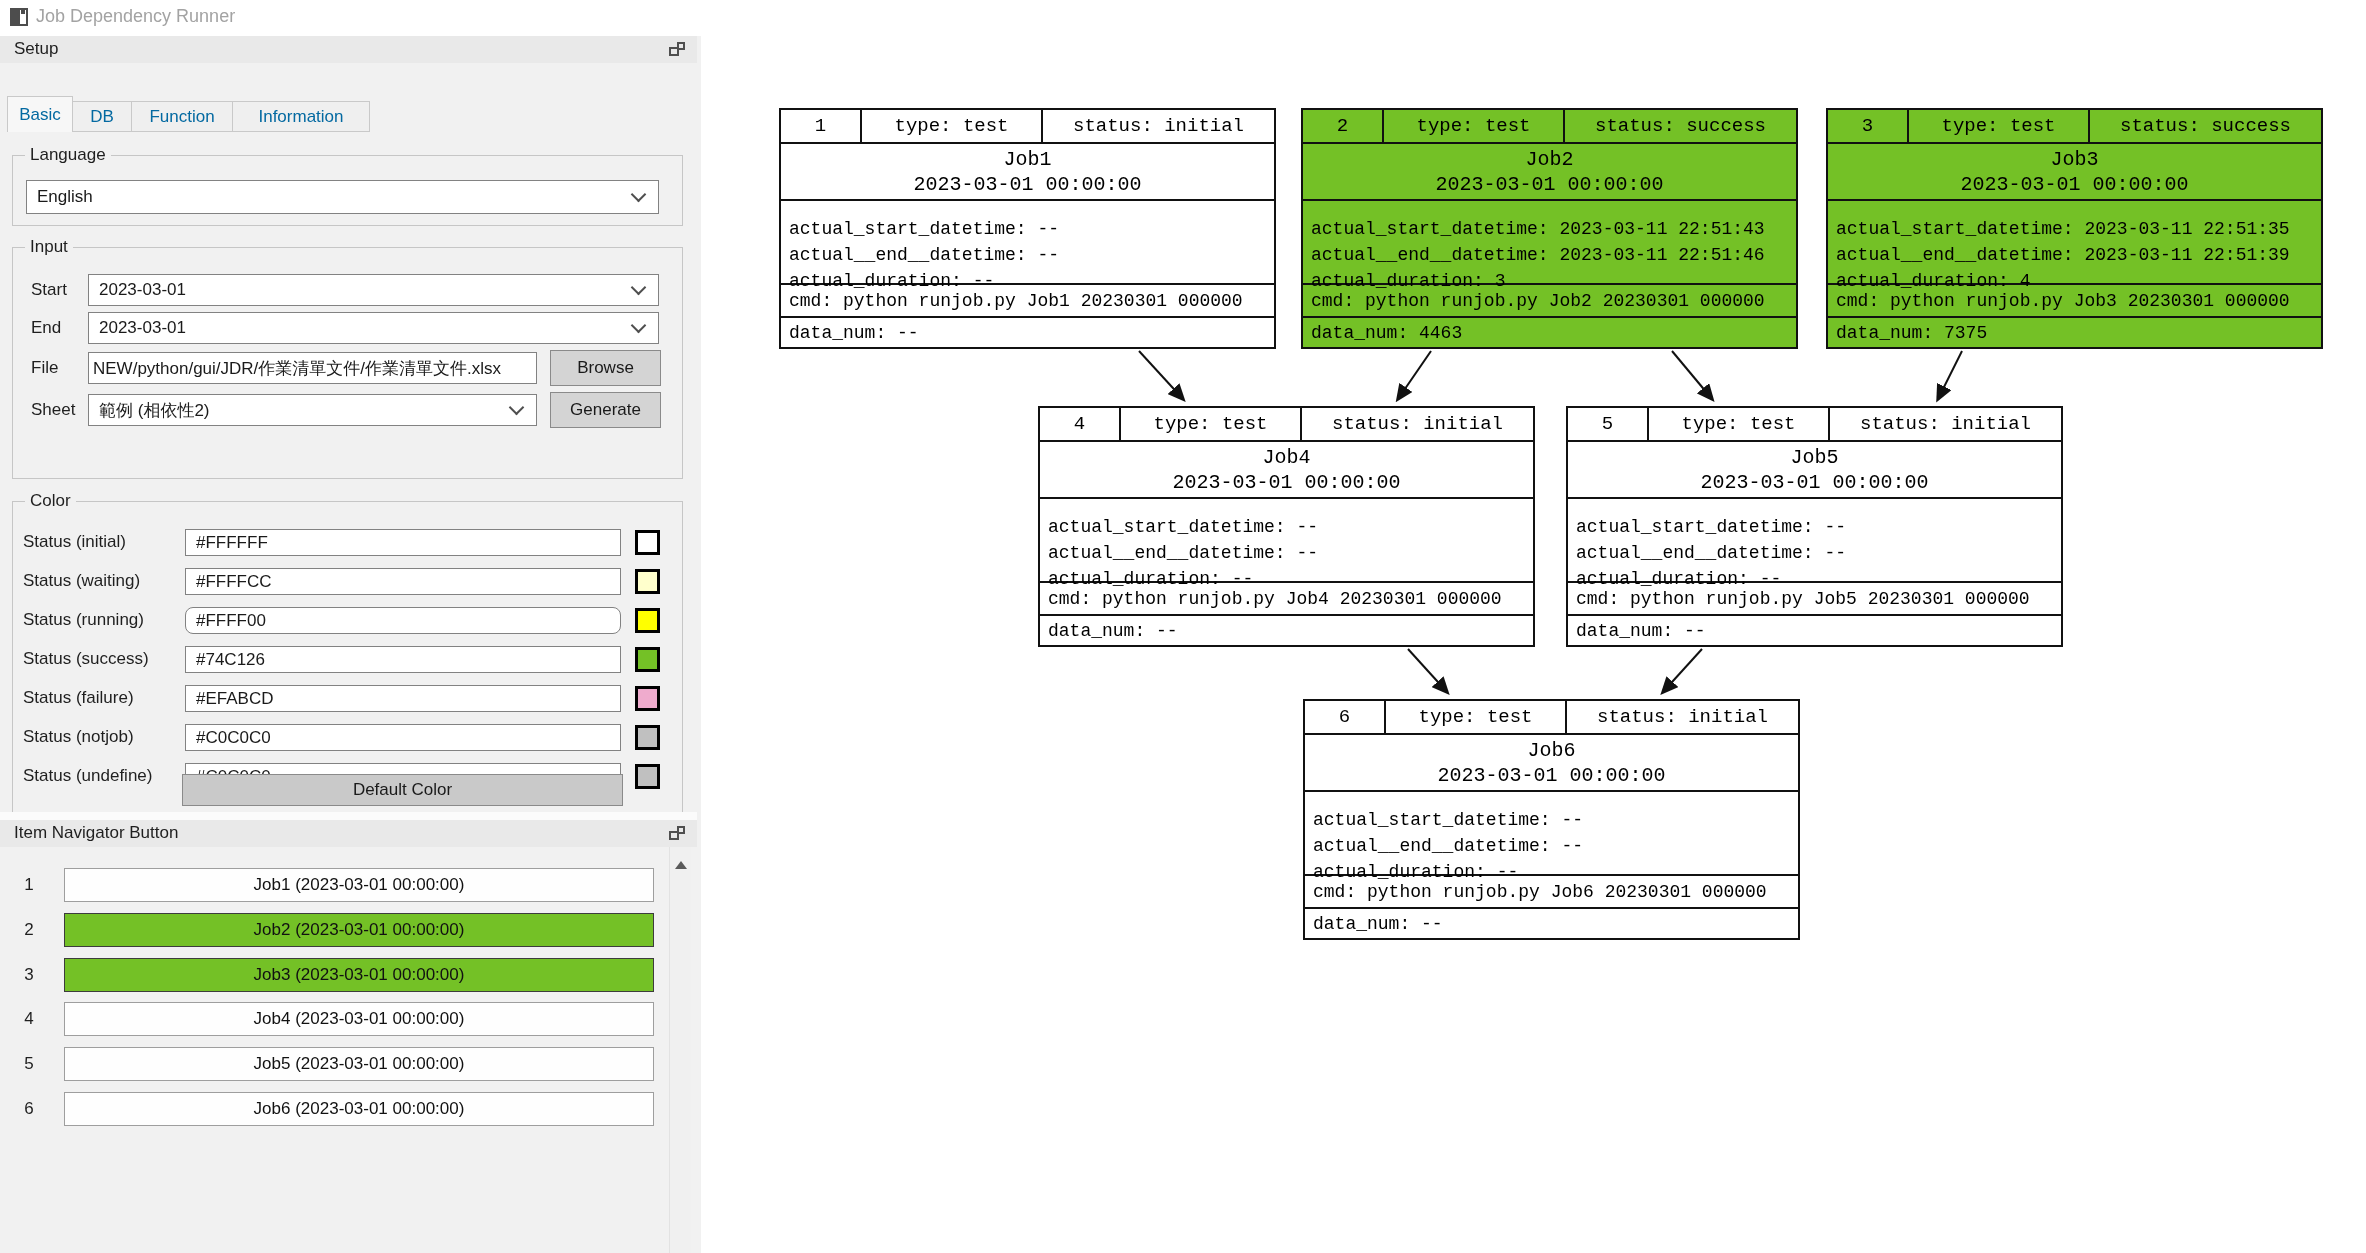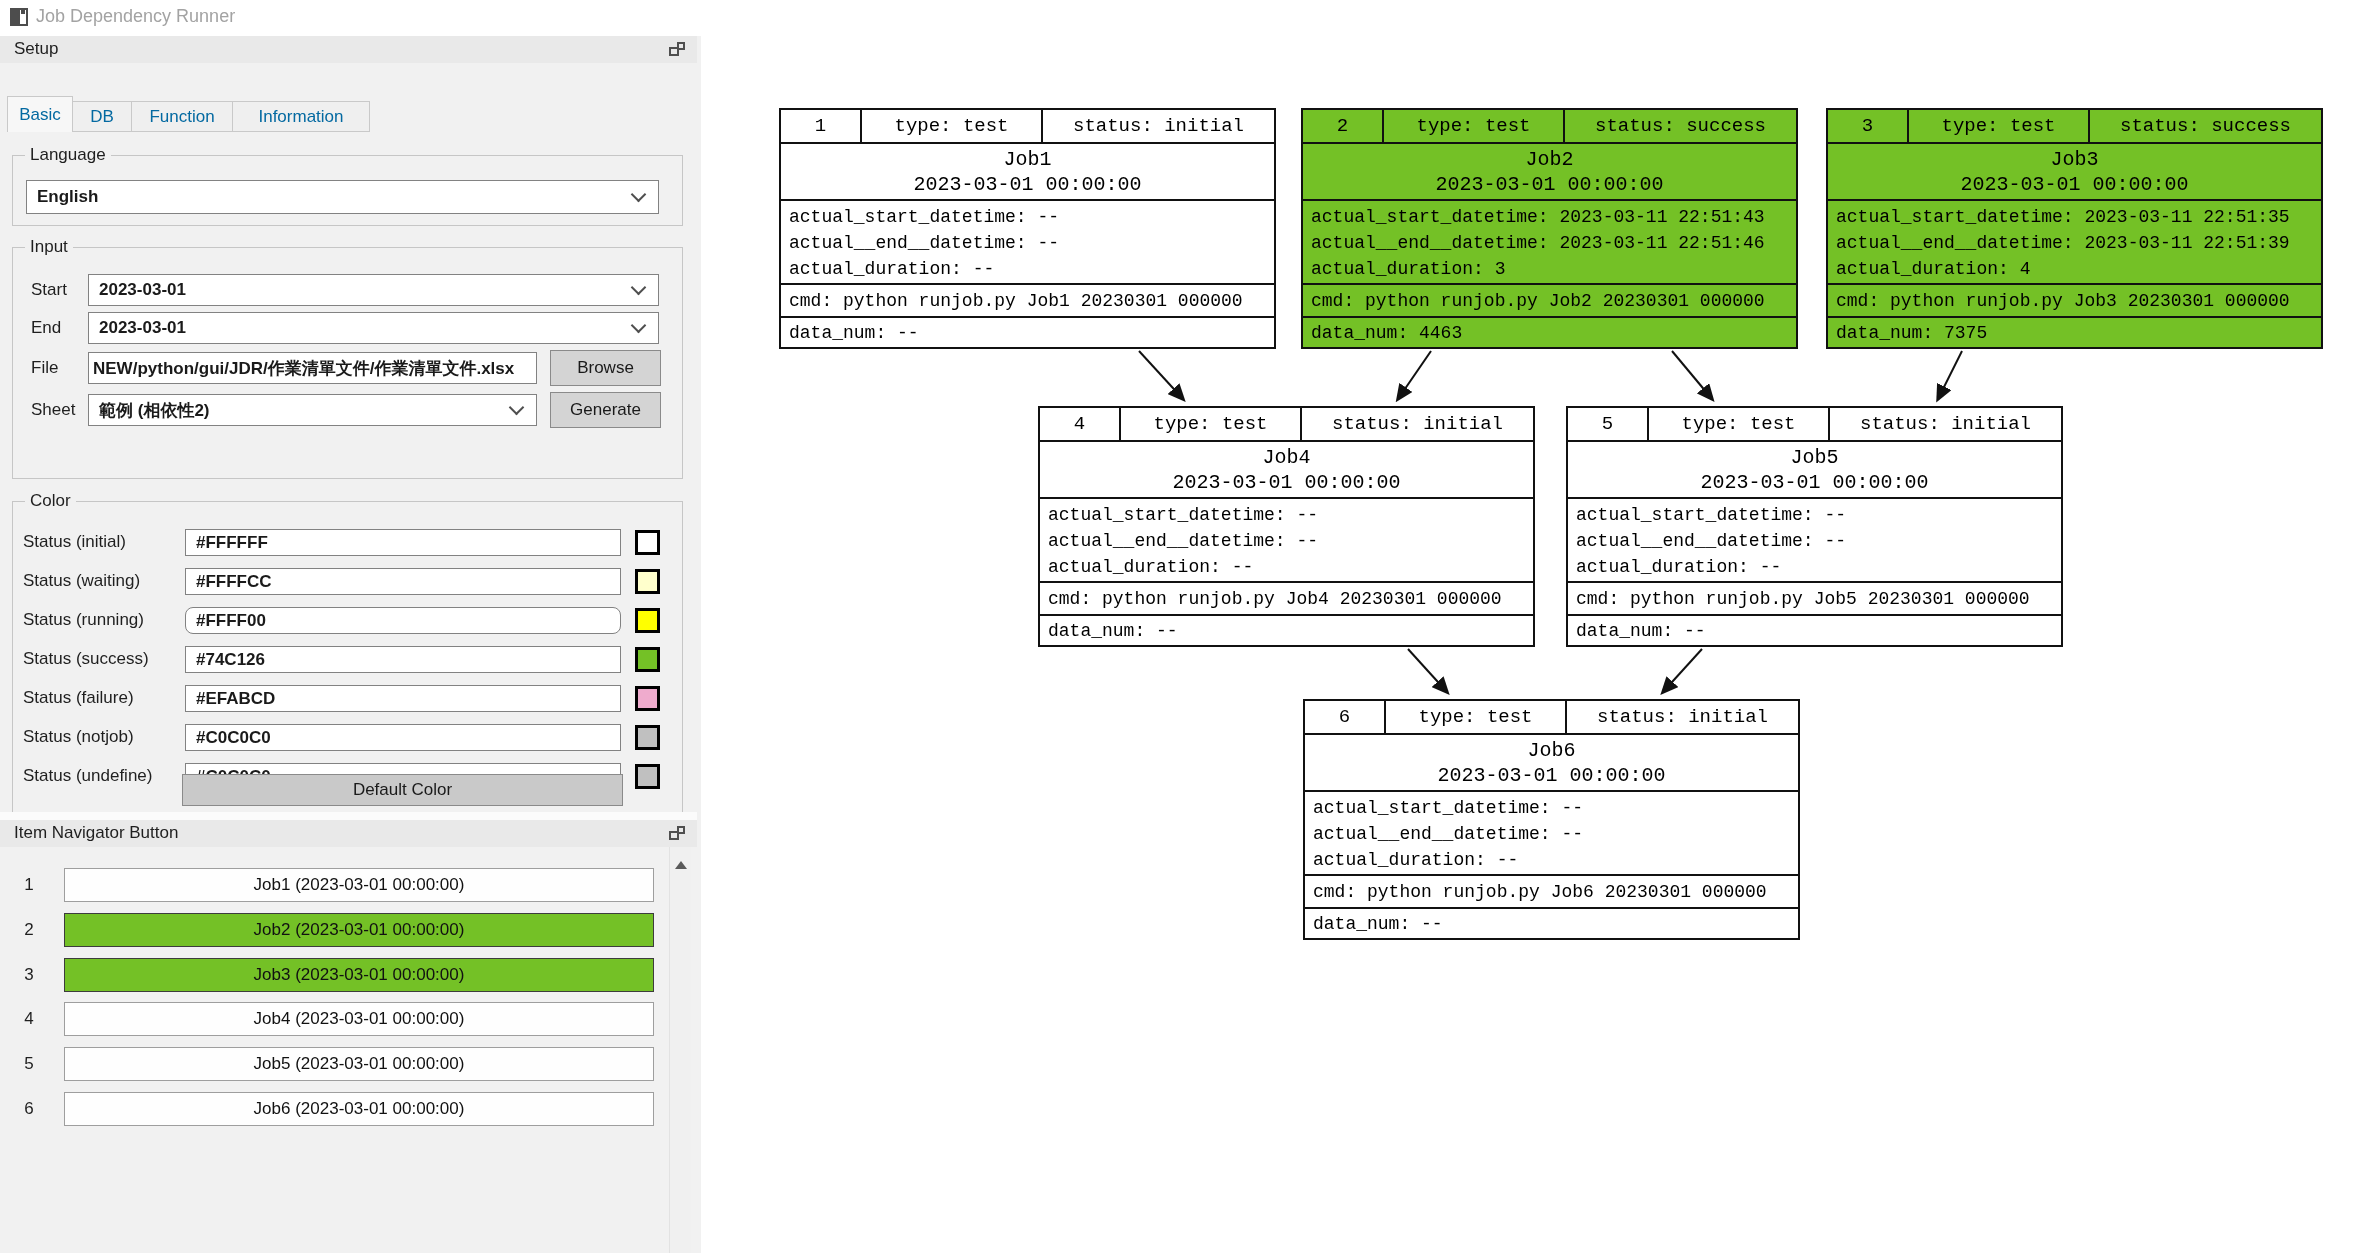--- a/index.html
+++ b/index.html
@@ -27,42 +27,42 @@
   .nav-header{top:784px;}
   .nav-body{position:absolute;left:0;top:811px;width:697px;height:406px;background:#f1f1f1;}
   
   .tabstrip{position:absolute;left:8px;top:33px;height:36px;display:flex;align-items:flex-end;}
   .tab{box-sizing:border-box;border:1px solid #c9c9c9;background:#efefef;height:31px;display:flex;align-items:center;justify-content:center;font-size:17px;color:#0369a1;margin-left:-1px;}
   .tab.selected{background:#f7f7f7;height:36px;border-bottom:none;z-index:2;}
   
   .groupbox{position:absolute;border:1px solid #c6c6c6;box-sizing:border-box;}
   .groupbox .gb-label{position:absolute;left:12px;top:-11px;background:#f1f1f1;padding:0 5px;font-size:17px;color:#1f1f1f;white-space:nowrap;}
   
-  .combo,.textbox{position:absolute;background:#ffffff;border:1px solid #828282;box-sizing:border-box;font-size:17px;color:#1a1a1a;display:flex;align-items:center;padding-left:10px;white-space:nowrap;font-weight:bold;}
+  .combo,.textbox{position:absolute;background:#ffffff;border:1px solid #828282;box-sizing:border-box;font-size:17px;color:#1a1a1a;display:flex;align-items:center;padding-left:10px;white-space:nowrap;}
   .chev{position:absolute;right:14px;top:50%;width:9px;height:9px;margin-top:-8px;border-right:2px solid #4f4f4f;border-bottom:2px solid #4f4f4f;transform:rotate(45deg);}
   .file-clip{overflow:hidden;padding-left:4px;padding-right:4px;}
   .file-clip span{white-space:nowrap;}
   .btn{position:absolute;background:#d4d4d4;border:1px solid #8a8a8a;box-sizing:border-box;display:flex;align-items:center;justify-content:center;font-size:17px;color:#1a1a1a;}
   .field-label{position:absolute;font-size:17px;color:#1f1f1f;white-space:nowrap;}
   .swatch{position:absolute;width:19px;height:19px;border:3px solid #000;}
   
   .nav-index{position:absolute;left:0;width:58px;text-align:center;font-size:17px;color:#1f1f1f;}
   .nav-btn{position:absolute;left:64px;width:590px;height:34px;box-sizing:border-box;border:1px solid #9e9e9e;background:#fefefe;display:flex;align-items:center;justify-content:center;font-size:17px;color:#111;}
   .nav-btn.green{background:#74c126;border:1px solid #3c3c3c;}
   .nav-scroll{position:absolute;right:6px;top:0;width:21px;height:406px;background:#f0f0f0;border-left:1px solid #e2e2e2;}
   .nav-scroll .up-arrow{position:absolute;left:5px;top:14px;width:0;height:0;border-left:6px solid transparent;border-right:6px solid transparent;border-bottom:8px solid #5a5a5a;}
   
   .canvas{position:absolute;left:701px;top:0;width:1665px;height:1253px;background:#ffffff;}
   .job-node{position:absolute;width:497px;height:241px;border:2px solid #111;box-sizing:border-box;font-family:"Liberation Mono",monospace;color:#000;}
   .jn-header{display:flex;height:34px;border-bottom:2px solid #111;box-sizing:border-box;}
   .jn-id{width:81px;border-right:2px solid #111;box-sizing:border-box;display:flex;align-items:center;justify-content:center;font-size:19px;}
   .jn-type{width:181px;border-right:2px solid #111;box-sizing:border-box;display:flex;align-items:center;justify-content:center;font-size:19px;}
   .jn-status{flex:1;display:flex;align-items:center;justify-content:center;font-size:19px;}
   .jn-title{height:57px;border-bottom:2px solid #111;box-sizing:border-box;display:flex;flex-direction:column;align-items:center;justify-content:center;font-size:20px;line-height:25px;}
-  .jn-details{height:84px;border-bottom:2px solid #111;box-sizing:border-box;padding:3px 0 0 8px;font-size:18px;line-height:26px;white-space:pre;}
+  .jn-details{height:84px;border-bottom:2px solid #111;box-sizing:border-box;padding:15px 0 0 8px;font-size:18px;line-height:26px;white-space:pre;}
   .jn-cmd{height:33px;border-bottom:2px solid #111;box-sizing:border-box;display:flex;align-items:center;padding-left:8px;font-size:18px;white-space:nowrap;}
   .jn-data{height:29px;display:flex;align-items:center;padding-left:8px;font-size:18px;white-space:nowrap;}
   svg.edges{position:absolute;left:0;top:0;width:2366px;height:1253px;pointer-events:none;}
 </style>
 </head>
 <body>
 
 <div class="titlebar">
   <div class="app-icon"></div>
   <div class="title-text">Job Dependency Runner</div>

